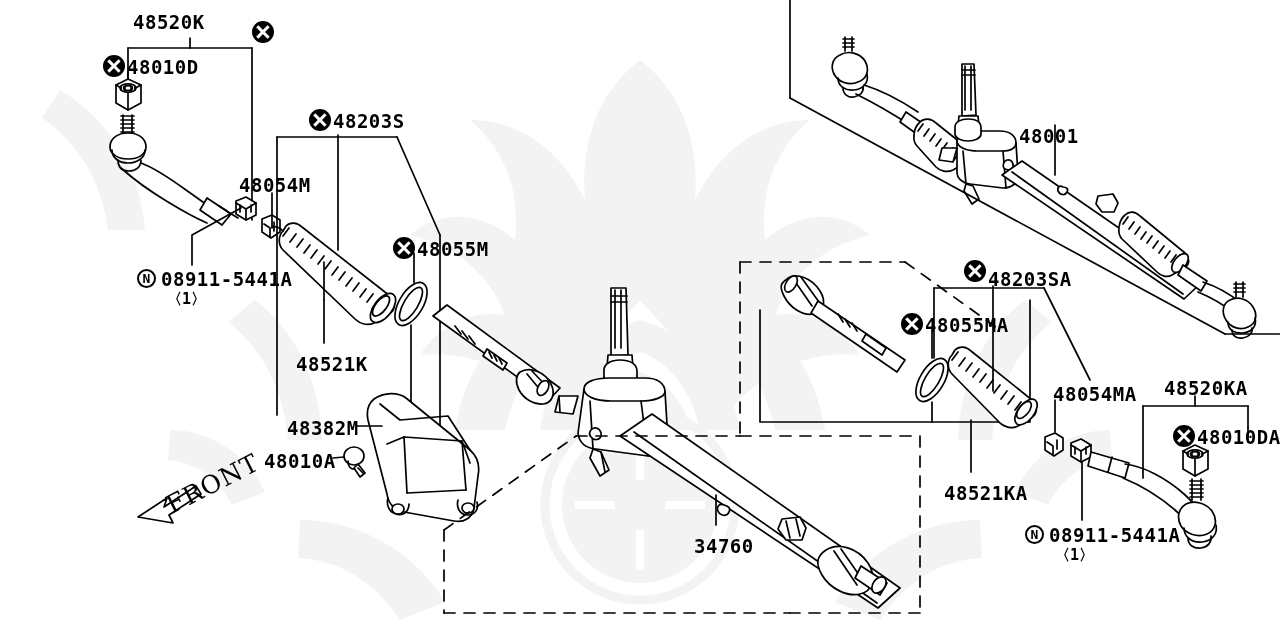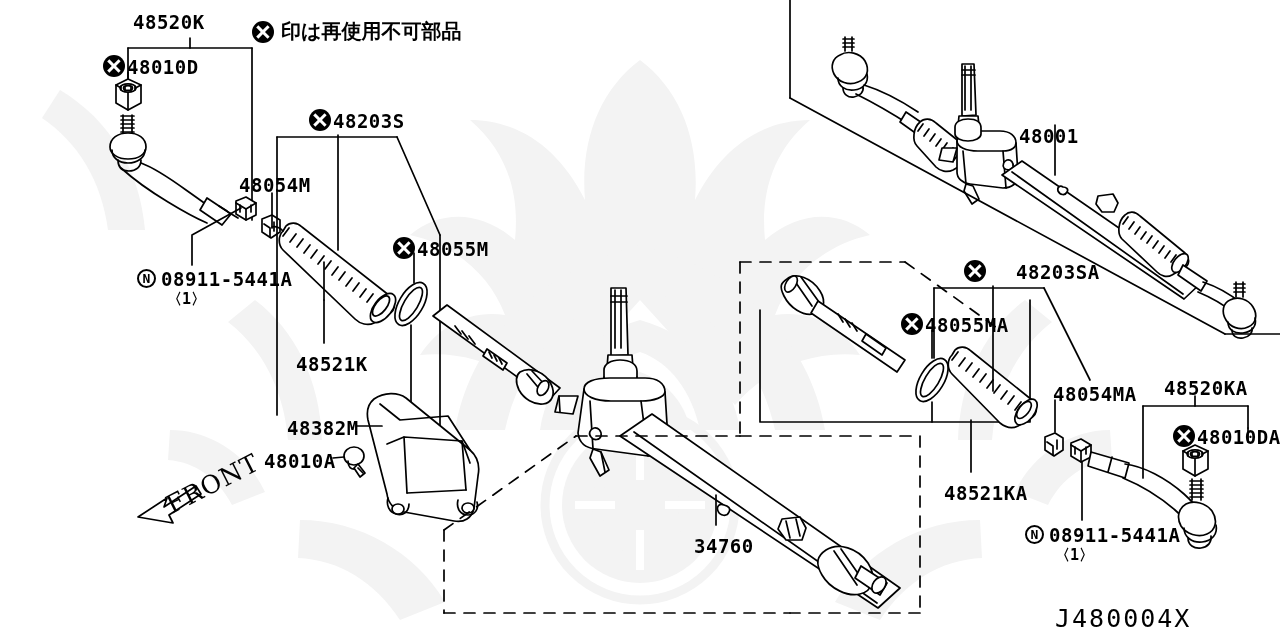--- a/index.html
+++ b/index.html
@@ -502,33 +502,31 @@
       <div class="lbl" style="left: 417px; top: 240px;">48055M</div>
       <div class="lbl" style="left: 296px; top: 355px;">48521K</div>
       <div class="nmark" style="left: 137px; top: 269px;">N</div>
       <div class="lbl" style="left: 161px; top: 270px;">08911-5441A</div>
       <div class="qty" style="left: 167px; top: 290px;">〈1〉</div>
       <div class="lbl" style="left: 287px; top: 419px;">48382M</div>
       <div class="lbl" style="left: 264px; top: 452px; text-align: center;">48010A</div>
       <div class="lbl" style="left: 694px; top: 537px;">34760</div>
       <div class="lbl" style="left: 1019px; top: 107px; margin-top: 20px;">48001</div>
       <div class="xmark" style="left: 964px; top: 260px;"></div>
-      <div class="lbl" style="left: 988px; top: 263px; margin-left: 28px;">48203SA</div>
+      <div class="lbl" style="left: 988px; top: 270px;">48203SA</div>
       <div class="xmark" style="left: 901px; top: 313px;"></div>
       <div class="lbl" style="left: 925px; top: 316px;">48055MA</div>
       <div class="lbl" style="left: 1033px; top: 385px; margin-left: 20px;">48054MA</div>
       <div class="lbl" style="left: 944px; top: 484px;">48521KA</div>
       <div class="lbl" style="left: 1132px; top: 379px; margin-left: 32px;">48520KA</div>
       <div class="xmark" style="left: 1173px; top: 425px;"></div>
       <div class="lbl" style="left: 1197px; top: 428px;">48010DA</div>
       <div class="nmark" style="left: 1025px; top: 525px;">N</div>
       <div class="lbl" style="left: 1049px; top: 526px;">08911-5441A</div>
       <div class="qty" style="left: 1055px; top: 546px;">〈1〉</div>
     </div>
 
   <div class="xmark" style="left:252px;top:21px;"></div>
-  <div class="jp" style="left:281px;top:21px;">印は再使用不可部品</div>
 
   <div class="frontword" style="left:168px;top:492px;">FRONT</div>
 
-  <div class="diagid" style="left:1055px;top:604px;">J480004X</div>
 
 </div>
 
 </body></html>

